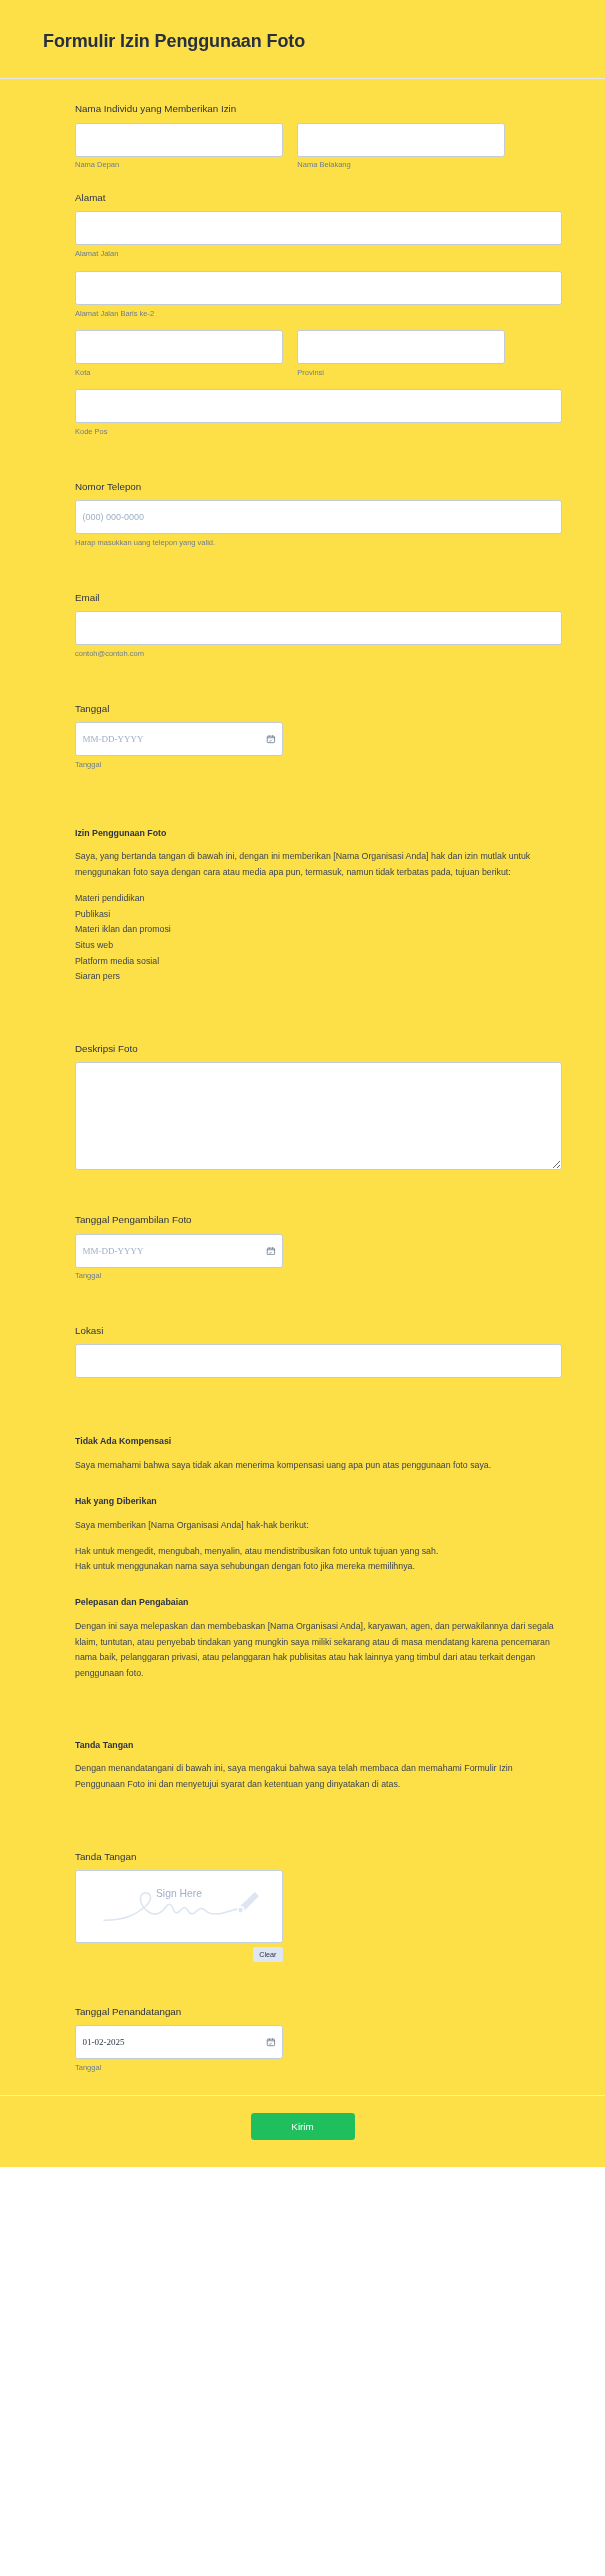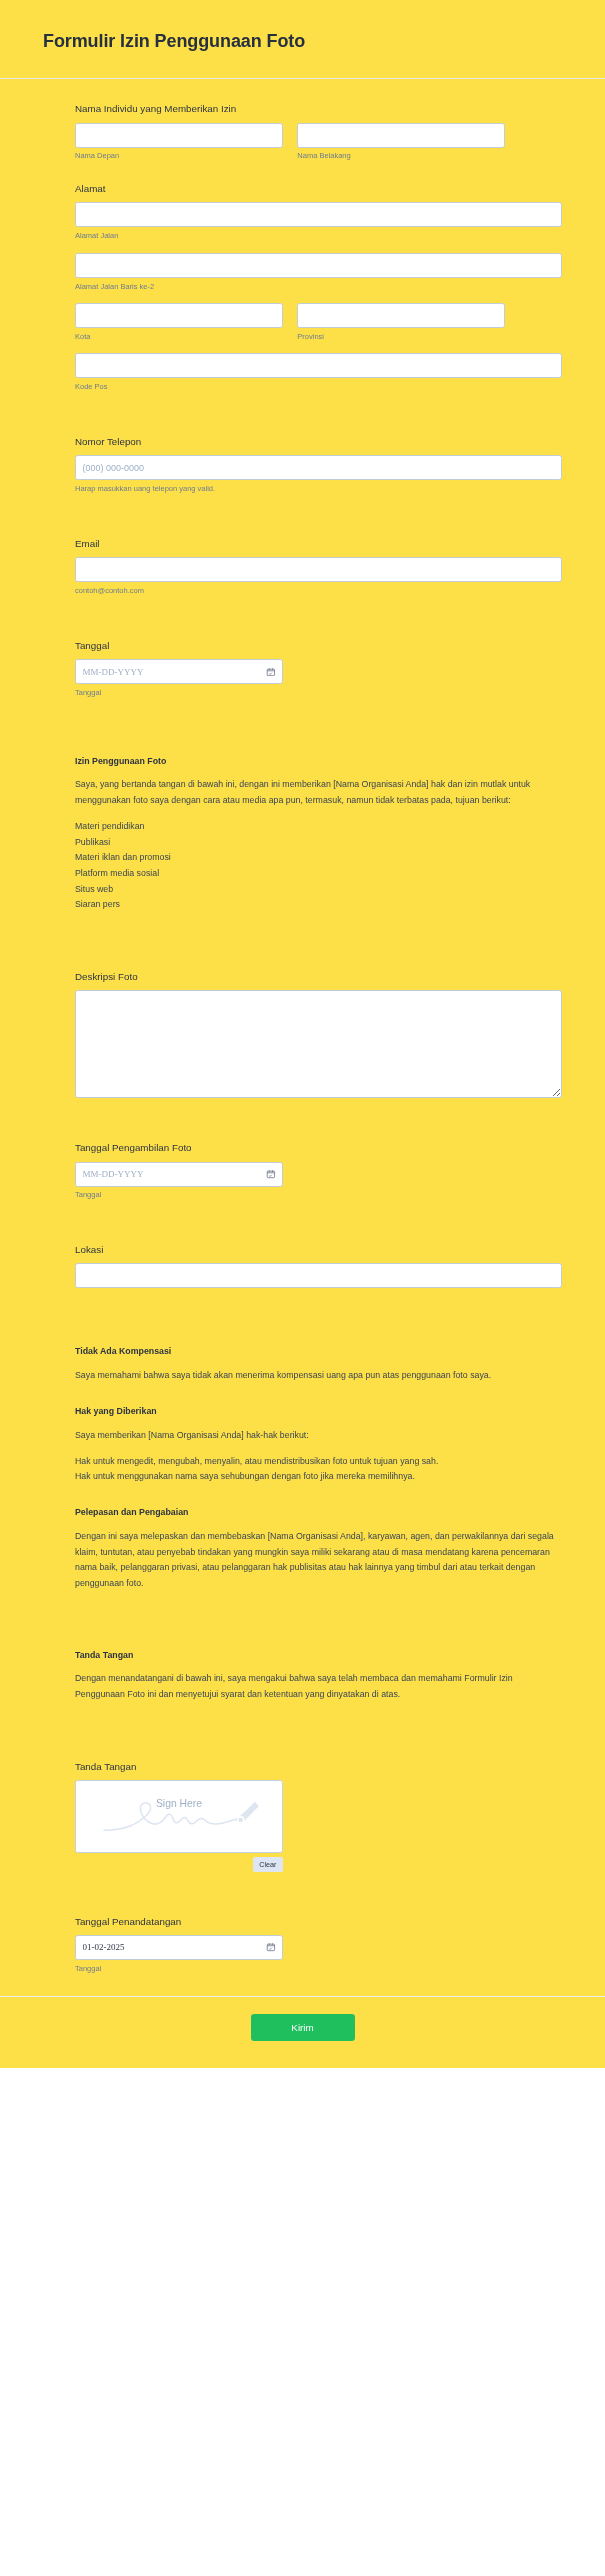--- a/index.html
+++ b/index.html
@@ -54,21 +54,21 @@
   .col { display: flex; flex-direction: column; }
   .col-half { width: 208px; }
 
   input.txt, textarea.txt {
     font-family: "Liberation Sans", sans-serif;
     font-size: 9px;
     color: #2c3345;
     background: #fff;
     border: 0.7px solid #c3cbd6;
     border-radius: 2.6px;
-    height: 25px;
+    height: 34px;
     padding: 3.9px 6.5px;
     outline: none;
     width: 100%;
   }
   input.txt::placeholder, textarea.txt::placeholder {
     color: #9db0c6;
   }
   .w-full { width: 521px; }
   .w-half { width: 208px; }
 
@@ -278,22 +278,22 @@
 
     <div class="spacer-xl"></div>
 
     <div class="rt-block">
       <div class="rt-head">Izin Penggunaan Foto</div>
       <p class="rt-p">Saya, yang bertanda tangan di bawah ini, dengan ini memberikan [Nama Organisasi Anda] hak dan izin mutlak untuk menggunakan foto saya dengan cara atau media apa pun, termasuk, namun tidak terbatas pada, tujuan berikut:</p>
       <div class="rt-list">
         <div>Materi pendidikan</div>
         <div>Publikasi</div>
         <div>Materi iklan dan promosi</div>
+        <div>Situs web</div>
         <div>Platform media sosial</div>
-        <div>Situs web</div>
         <div>Siaran pers</div>
       </div>
     </div>
 
     <div class="spacer-xl"></div>
 
     <div class="field-block">
       <div class="field-label">Deskripsi Foto</div>
       <textarea class="txt w-full" style=""></textarea>
     </div>

